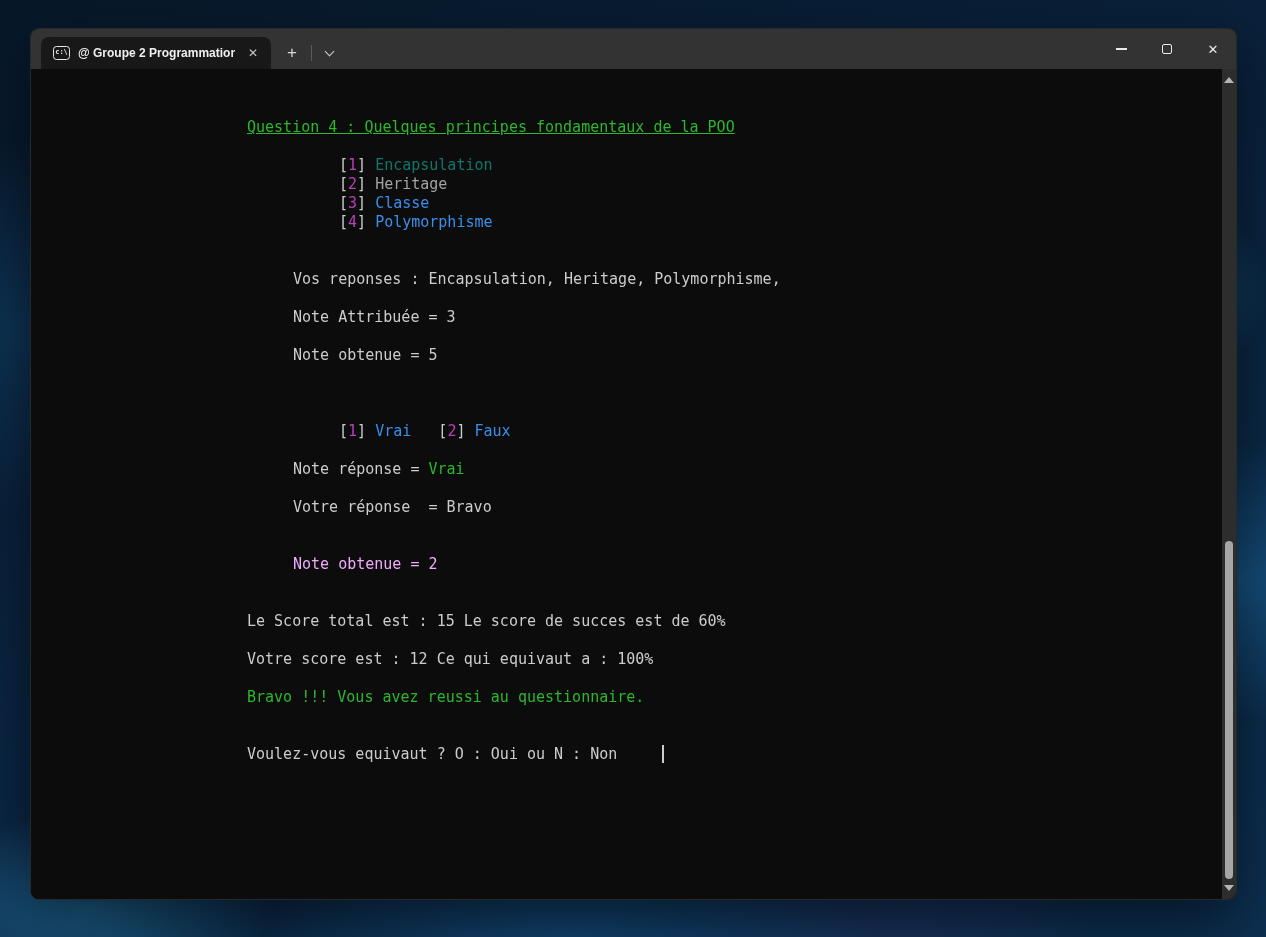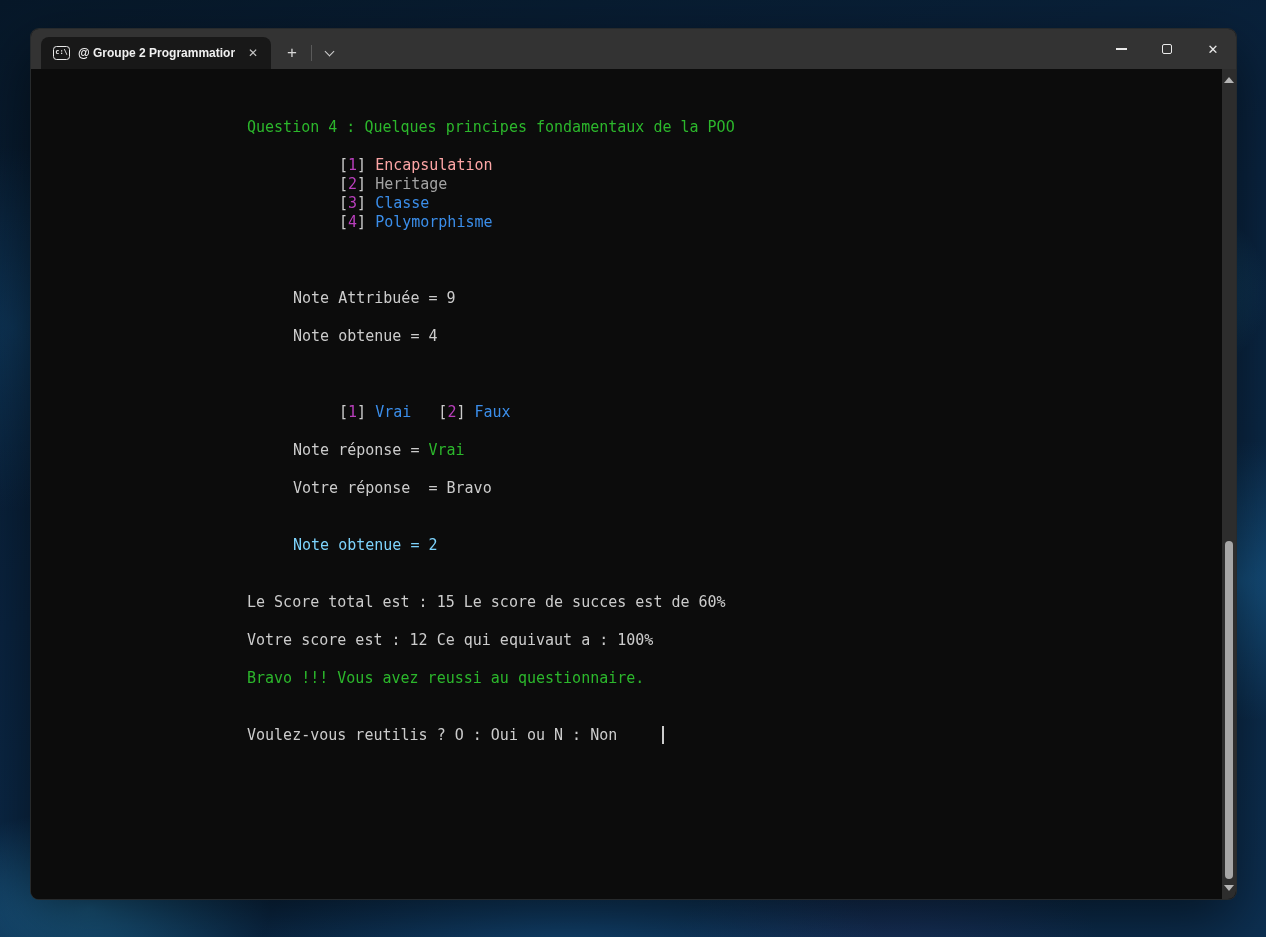--- a/index.html
+++ b/index.html
@@ -125,53 +125,54 @@
           <span class="glyph-max"></span>
         </div>
       <div class="win-btn">
           <span class="glyph-close">✕</span>
         </div>
     </div>
   </div>
 
   <div class="terminal">
     <div class="term-view">
-        <div class="tline" style="padding-left: 178px;"><span style="color: rgb(44, 183, 44);">Question 4 : Quelques principes fondamentaux de la POO</span></div>
+        <div class="tline" style="padding-left: 178px;"><span style="color: rgb(44, 183, 44); text-decoration: underline;">Question 4 : Quelques principes fondamentaux de la POO</span></div>
         <div class="tline">&nbsp;</div>
-        <div class="tline" style="padding-left: 270px;"><span style="color: rgb(204, 204, 204);">[</span><span style="color: rgb(185, 63, 188);">1</span><span style="color: rgb(204, 204, 204);">] </span><span style="color: #fca5a5;">Encapsulation</span></div>
+        <div class="tline" style="padding-left: 270px;"><span style="color: rgb(204, 204, 204);">[</span><span style="color: rgb(185, 63, 188);">1</span><span style="color: rgb(204, 204, 204);">] </span><span style="color: #0f766e;">Encapsulation</span></div>
         <div class="tline" style="padding-left: 270px;"><span style="color: rgb(204, 204, 204);">[</span><span style="color: rgb(185, 63, 188);">2</span><span style="color: rgb(204, 204, 204);">] </span><span style="color: #a3a3a3;">Heritage</span></div>
         <div class="tline" style="padding-left: 270px;"><span style="color: rgb(204, 204, 204);">[</span><span style="color: rgb(185, 63, 188);">3</span><span style="color: rgb(204, 204, 204);">] </span><span style="color: rgb(59, 142, 234);">Classe</span></div>
         <div class="tline" style="padding-left: 270px;"><span style="color: rgb(204, 204, 204);">[</span><span style="color: rgb(185, 63, 188);">4</span><span style="color: rgb(204, 204, 204);">] </span><span style="color: rgb(59, 142, 234);">Polymorphisme</span></div>
         <div class="tline">&nbsp;</div>
         <div class="tline">&nbsp;</div>
+        <div class="tline" style="padding-left: 224px;"><span style="color: rgb(204, 204, 204);">Vos reponses : Encapsulation, Heritage, Polymorphisme,</span></div>
         <div class="tline">&nbsp;</div>
-        <div class="tline" style="padding-left: 224px;"><span style="color: rgb(204, 204, 204);">Note Attribuée = 9</span></div>
+        <div class="tline" style="padding-left: 224px;"><span style="color: rgb(204, 204, 204);">Note Attribuée = 3</span></div>
         <div class="tline">&nbsp;</div>
-        <div class="tline" style="padding-left: 224px;"><span style="color: rgb(204, 204, 204);">Note obtenue = 4</span></div>
+        <div class="tline" style="padding-left: 224px;"><span style="color: rgb(204, 204, 204);">Note obtenue = 5</span></div>
         <div class="tline">&nbsp;</div>
         <div class="tline">&nbsp;</div>
         <div class="tline">&nbsp;</div>
         <div class="tline" style="padding-left: 270px;"><span style="color: rgb(204, 204, 204);">[</span><span style="color: rgb(185, 63, 188);">1</span><span style="color: rgb(204, 204, 204);">] </span><span style="color: rgb(59, 142, 234);">Vrai</span><span style="color: rgb(204, 204, 204);">   [</span><span style="color: rgb(185, 63, 188);">2</span><span style="color: rgb(204, 204, 204);">] </span><span style="color: rgb(59, 142, 234);">Faux</span></div>
         <div class="tline">&nbsp;</div>
         <div class="tline" style="padding-left: 224px;"><span style="color: rgb(204, 204, 204);">Note réponse = </span><span style="color: rgb(44, 183, 44);">Vrai</span></div>
         <div class="tline">&nbsp;</div>
         <div class="tline" style="padding-left: 224px;"><span style="color: rgb(204, 204, 204);">Votre réponse  = Bravo</span></div>
         <div class="tline">&nbsp;</div>
         <div class="tline">&nbsp;</div>
-        <div class="tline" style="padding-left: 224px;"><span style="color: #7dd3fc; text-align: center;">Note obtenue = 2</span></div>
+        <div class="tline" style="padding-left: 224px;"><span style="color: #f0abfc; text-align: center;">Note obtenue = 2</span></div>
         <div class="tline">&nbsp;</div>
         <div class="tline">&nbsp;</div>
         <div class="tline" style="padding-left: 178px;"><span style="color: rgb(204, 204, 204);">Le Score total est : 15 Le score de succes est de 60%</span></div>
         <div class="tline">&nbsp;</div>
         <div class="tline" style="padding-left: 178px;"><span style="color: rgb(204, 204, 204);">Votre score est : 12 Ce qui equivaut a : 100%</span></div>
         <div class="tline">&nbsp;</div>
         <div class="tline" style="padding-left: 178px;"><span style="color: rgb(44, 183, 44);">Bravo !!! Vous avez reussi au questionnaire.</span></div>
         <div class="tline">&nbsp;</div>
         <div class="tline">&nbsp;</div>
-        <div class="tline" style="padding-left: 178px;"><span style="color: rgb(204, 204, 204);">Voulez-vous reutilis ? O : Oui ou N : Non</span><span style="color: rgb(204, 204, 204);">     </span><span class="cursor"></span></div>
+        <div class="tline" style="padding-left: 178px;"><span style="color: rgb(204, 204, 204);">Voulez-vous equivaut ? O : Oui ou N : Non</span><span style="color: rgb(204, 204, 204);">     </span><span class="cursor"></span></div>
       </div>
     <div class="scrollbar">
       <div class="sb-up">
           <span class="tri-up"></span>
         </div>
       <div class="sb-thumb"></div>
       <div class="sb-down">
           <span class="tri-down"></span>
         </div>
     </div>

